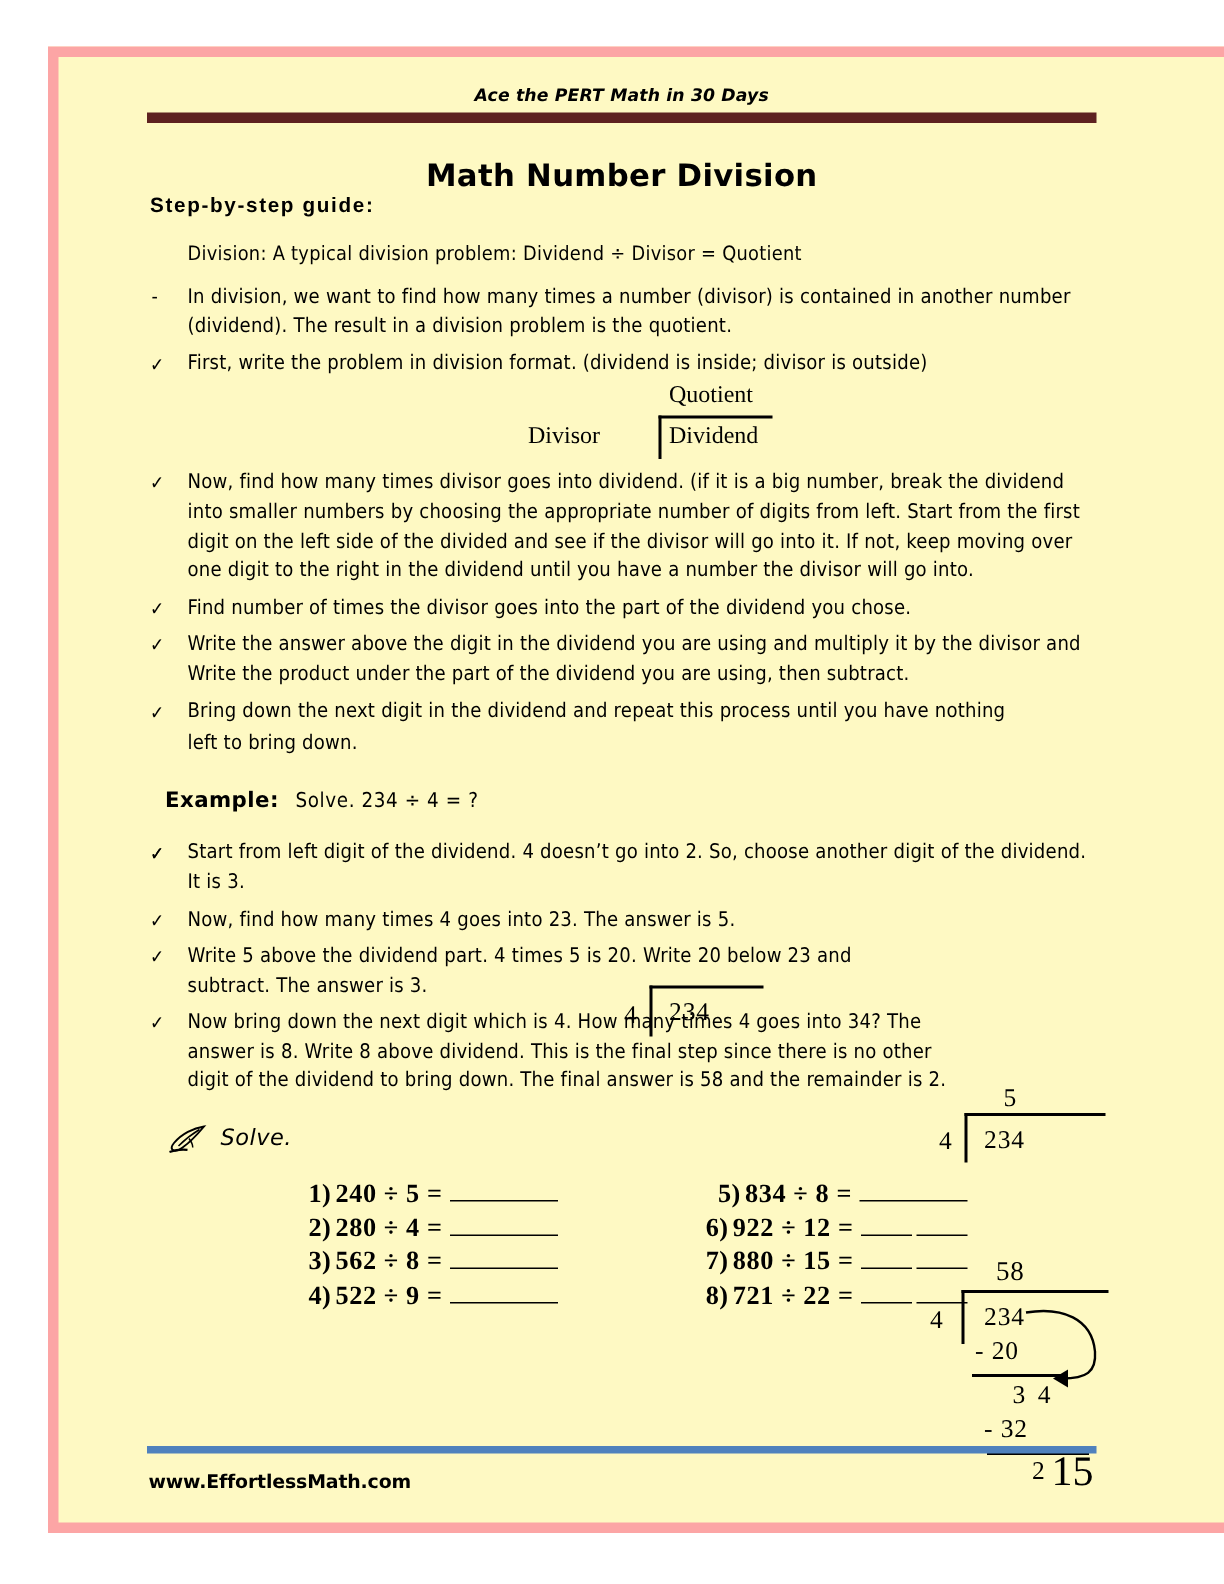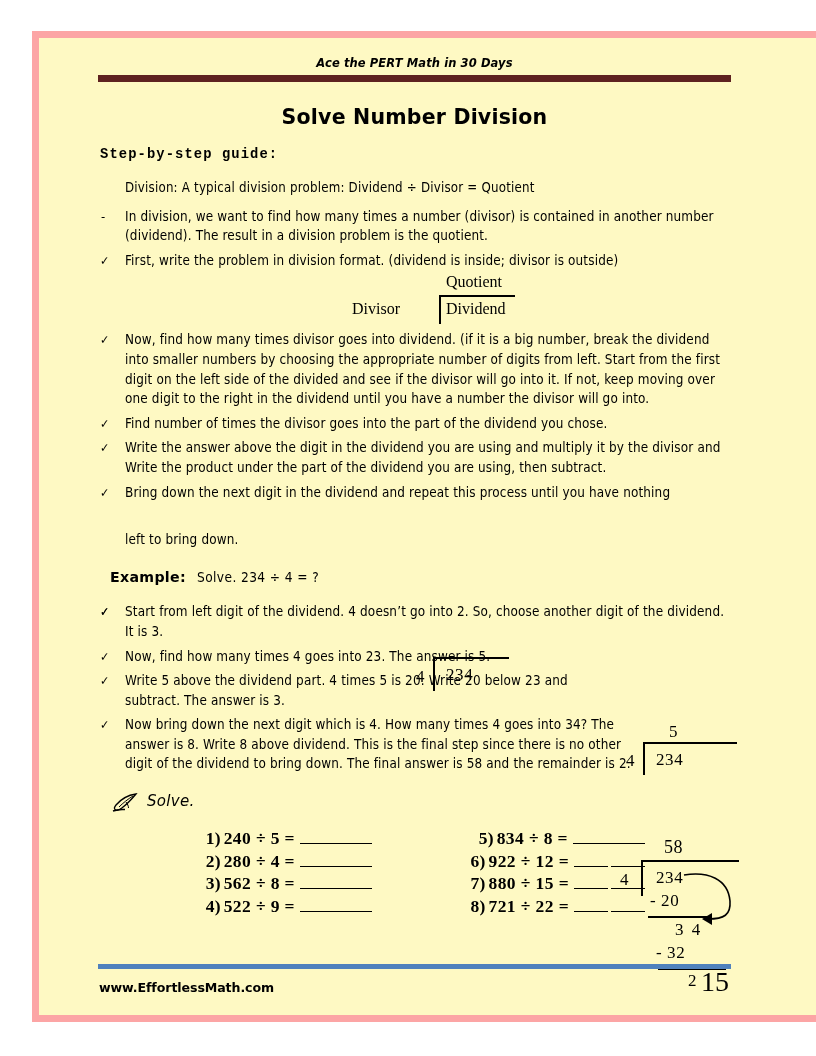--- a/index.html
+++ b/index.html
@@ -65,25 +65,24 @@
 
   
   .hand {
     font-family: "DejaVu Sans Condensed", "DejaVu Sans", sans-serif;
     font-size: 13.4px;
     line-height: 19.6px;
     letter-spacing: .15px;
   }
 
   .sbs-guide {
-    font-family: Liberation Mono, monospace;
+    font-family: Liberation Sans, sans-serif;
     font-weight: bold;
     font-size: 13.8px;
     letter-spacing: 1.1px;
-    margin-top: 18px;
     margin-left: 2px;
   }
 
   .intro-line {
     margin-top: 16px;
     margin-left: 27px;
     font-size: 13.2px;
     letter-spacing: .2px;
   }
 
@@ -323,21 +322,21 @@
   }
 </style>
 </head>
 <body>
 
 <div id="page">
   <div id="inner">
 
     <div class="running-head">Ace the PERT Math in 30 Days</div>
     <div class="rule-top"></div>
-    <div class="page-title">Solve Number Division</div>
+    <div class="page-title">Math Number Division</div>
 
     <div class="sbs-guide">Step-by-step guide:</div>
 
     <div class="hand intro-line">Division: A typical division problem: Dividend ÷ Divisor = Quotient</div>
 
     <ul class="blist hand firstlist">
       <li class="bitem">
         <span class="bullet dash">-</span>
         <span>In division, we want to find how many times a number (divisor) is contained in another number (dividend). The result in a division problem is the quotient.</span>
       </li>
@@ -366,21 +365,21 @@
       </li>
       <li class="bitem">
         <span class="bullet check">✓</span>
         <span>Write the answer above the digit in the dividend you are using and multiply it by the divisor and Write the product under the part of the dividend you are using, then subtract.</span>
       </li>
       <li class="bitem">
         <span class="bullet check">✓</span>
         <span>Bring down the next digit in the dividend and repeat this process until you have nothing</span>
       </li>
     </ul>
-    <div class="hand" style="margin-left:27px; margin-top:28px;">left to bring down.</div>
+    <div class="hand" style="margin-left:27px; margin-top:2px;">left to bring down.</div>
 
     <div class="example-row">
       <span class="example-label">Example:</span>
       <span class="hand example-text">Solve. 234 ÷ 4 = ?</span>
     </div>
 
     <ul class="blist hand" style="margin-top:15px;">
       <li class="bitem">
         <span class="bullet check">✓</span>
       </li>

